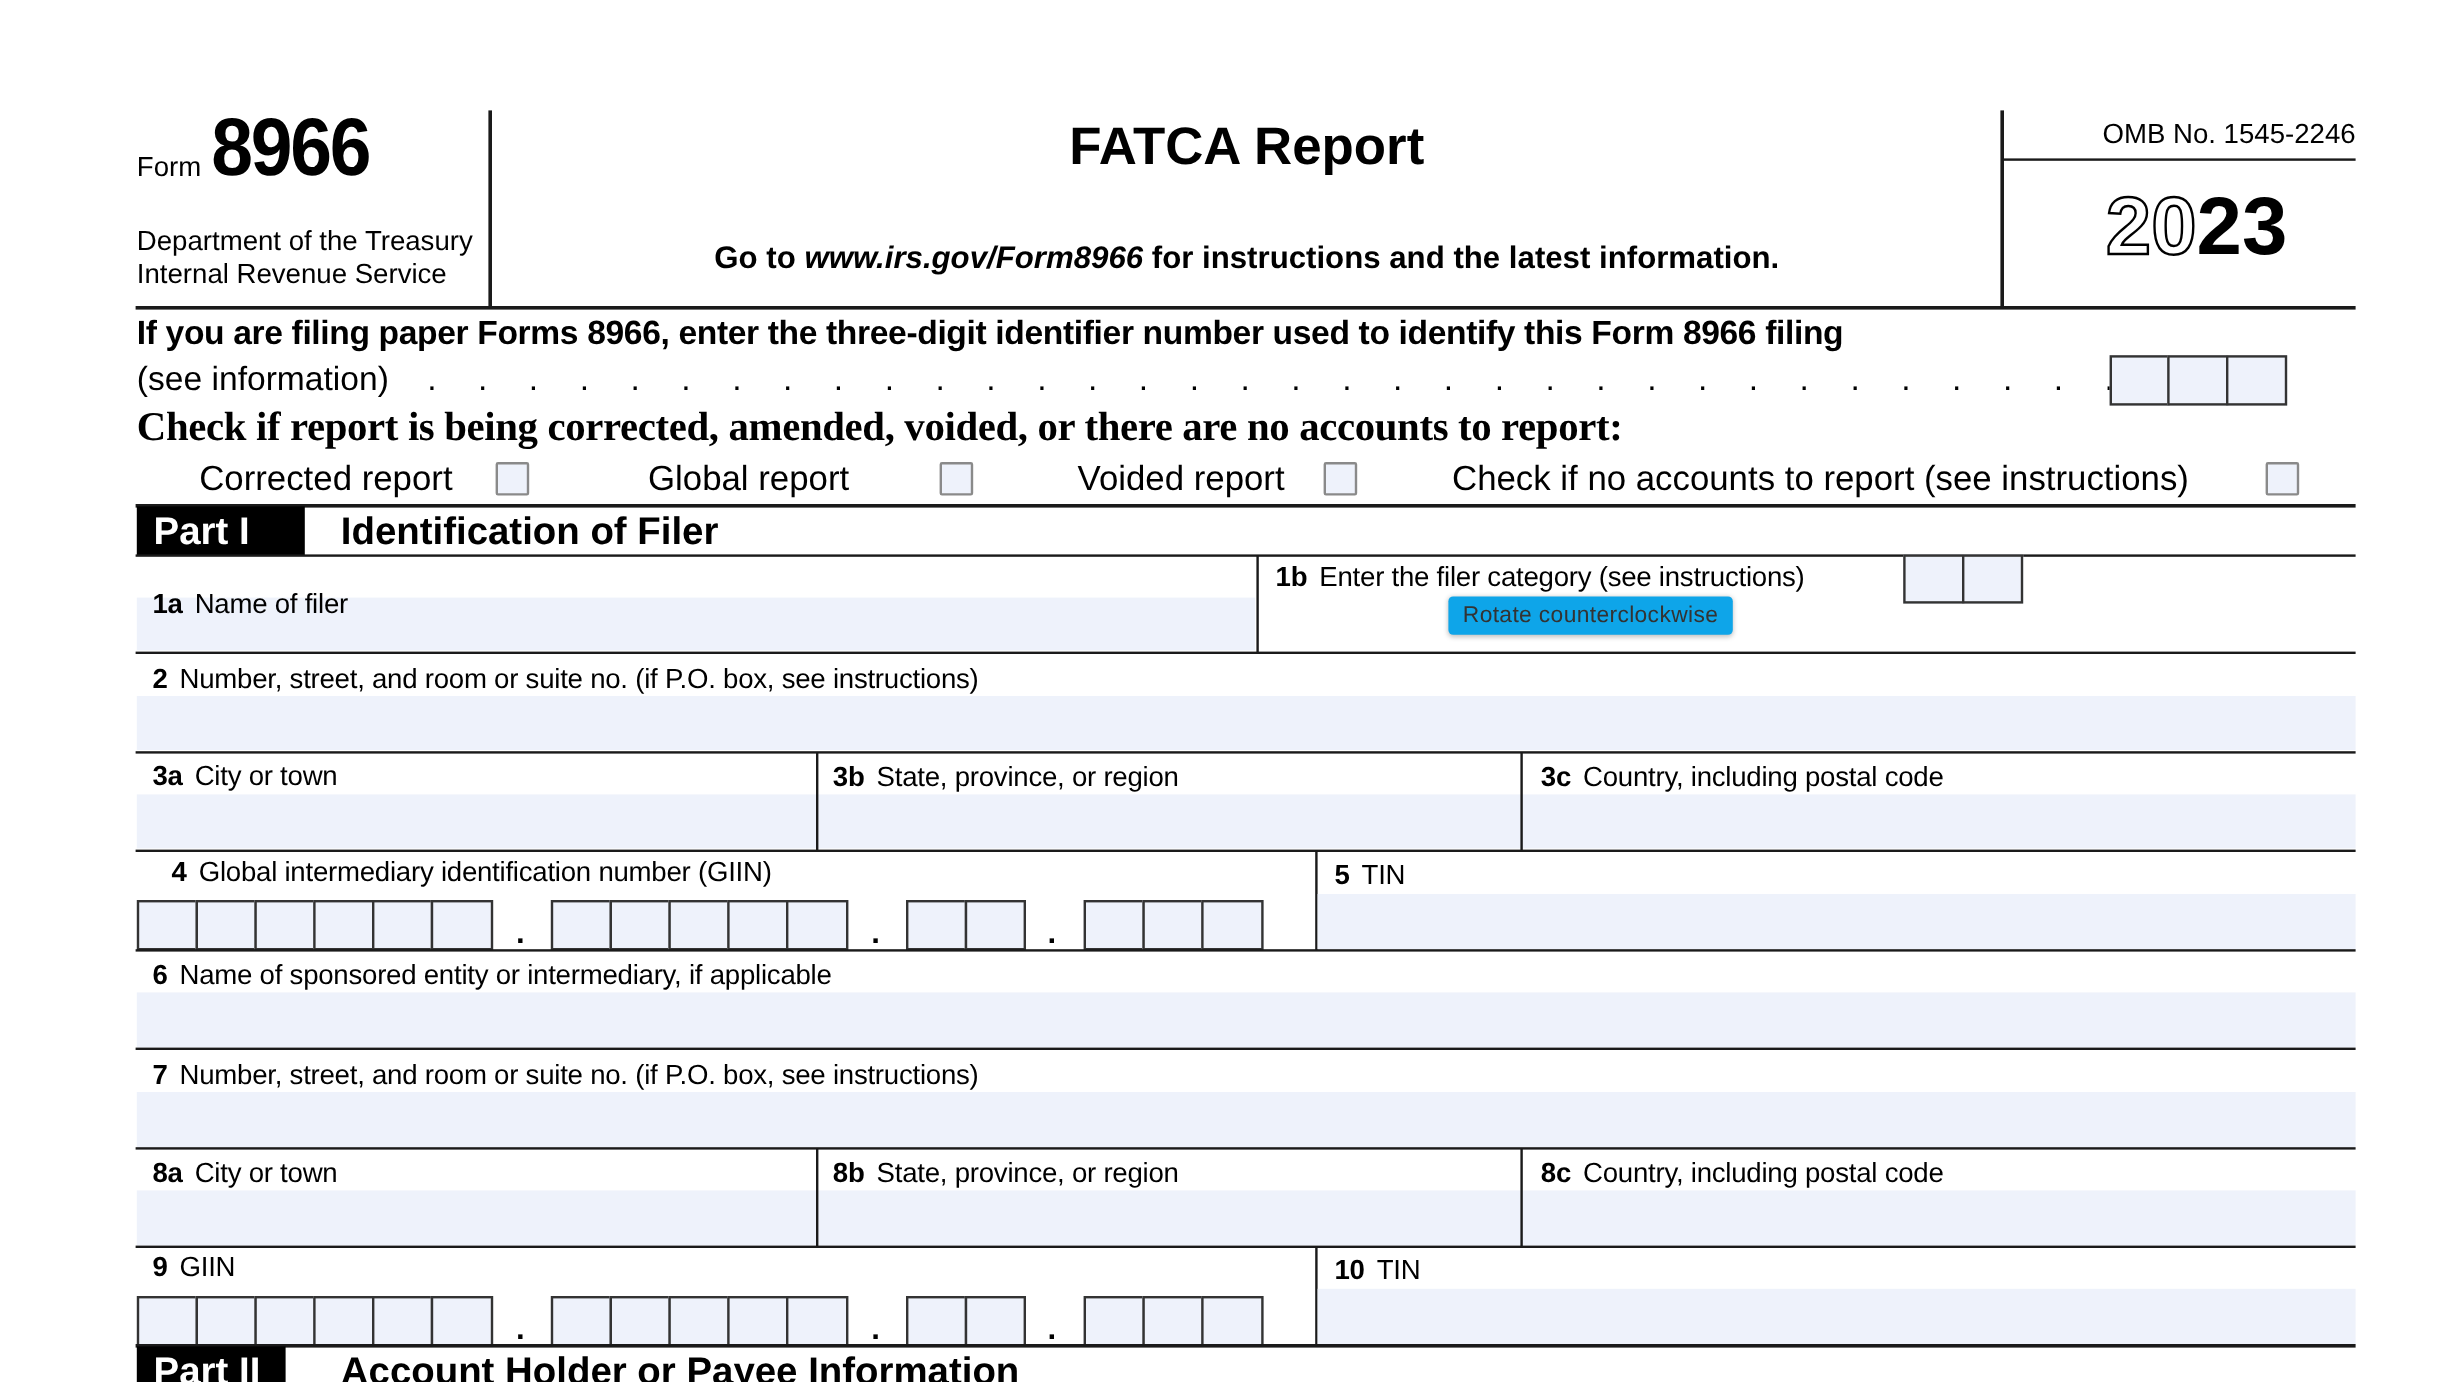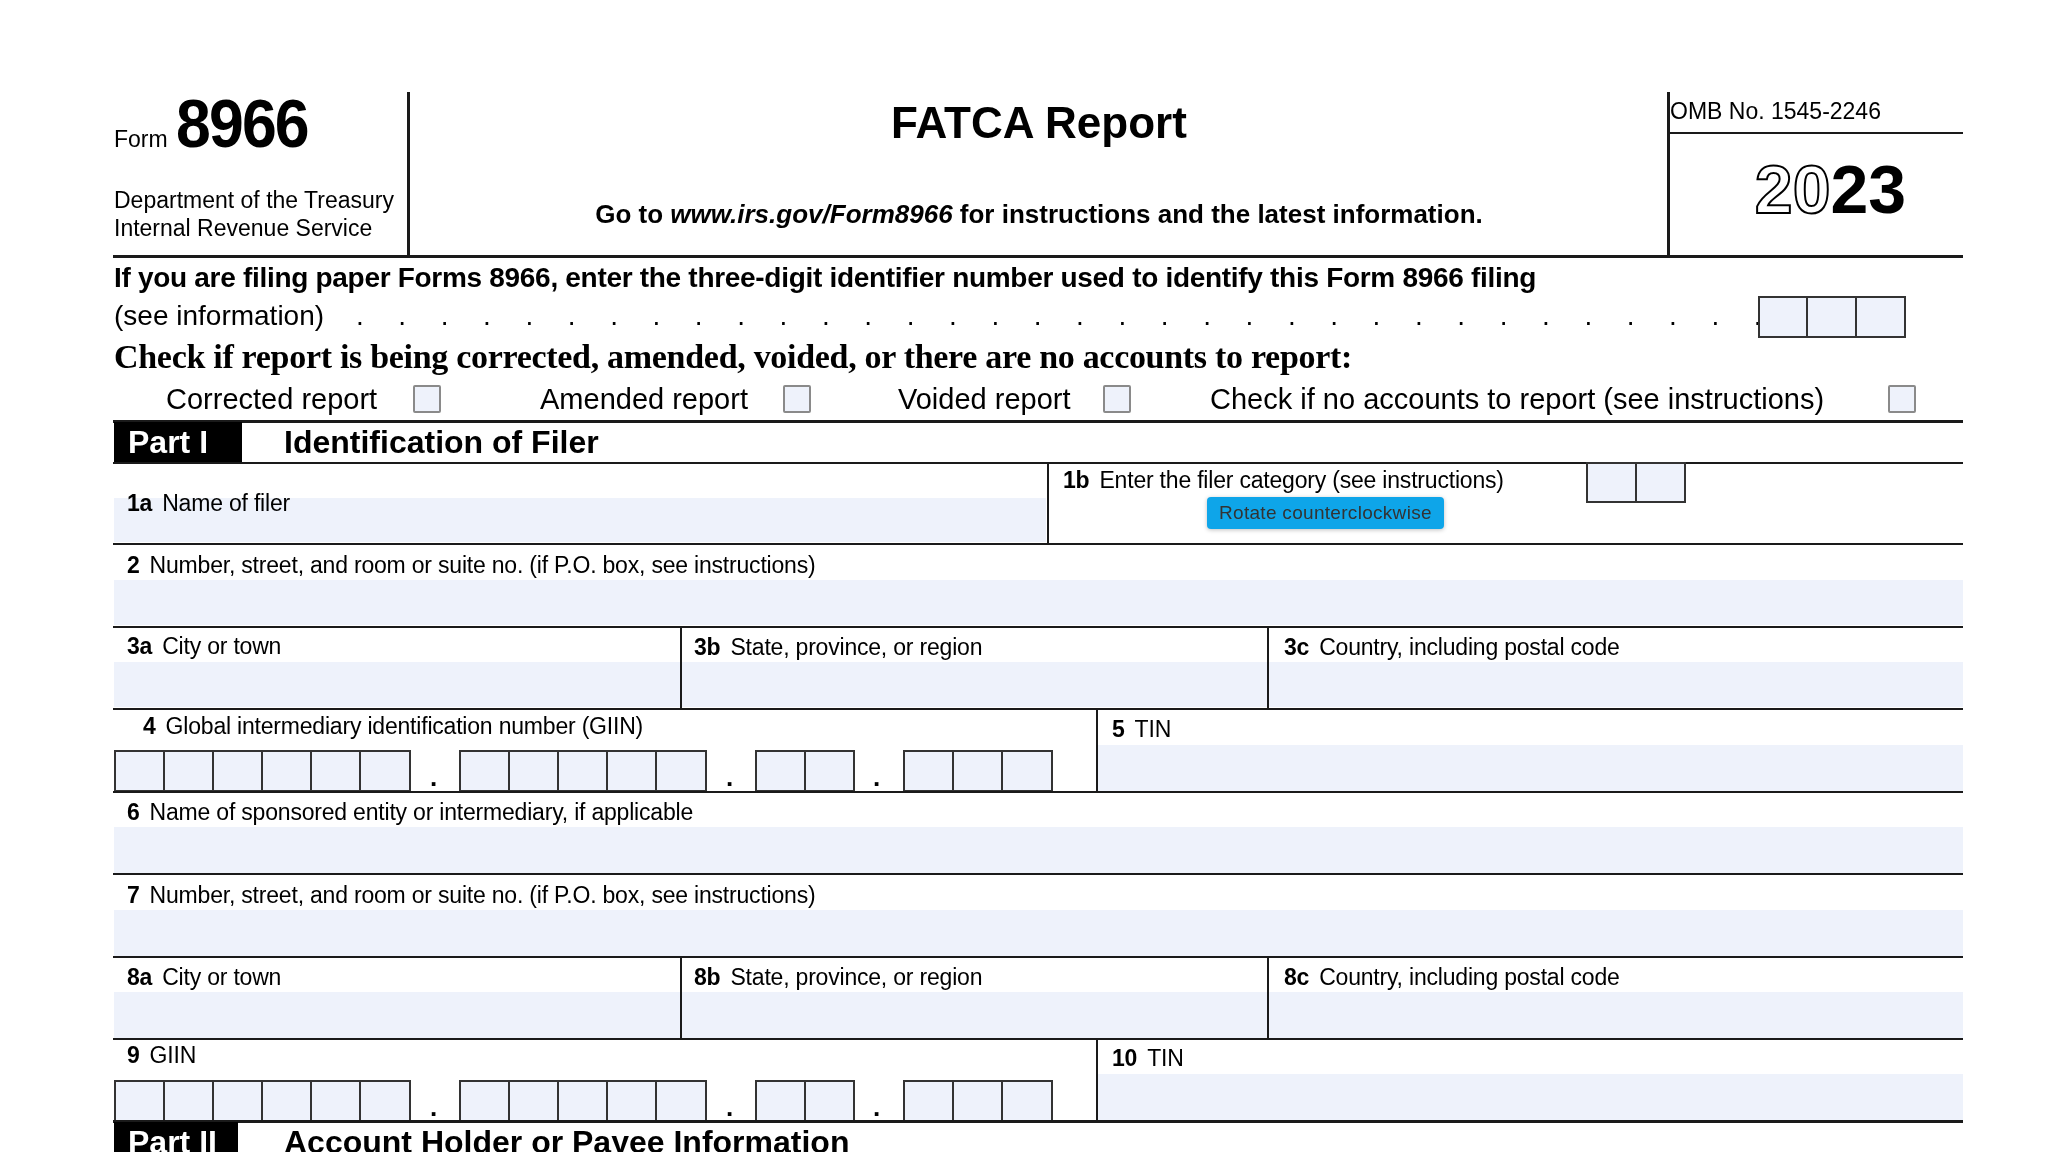--- a/index.html
+++ b/index.html
@@ -29,21 +29,21 @@
   <div class="abs" style="left:114px; top:215px; font-size:23px;">Internal Revenue Service</div>
 
   <div class="vline" style="left:407px; top:92px; width:3px; height:164px;"></div>
 
   <div class="abs" style="left:410px; width:1258px; top:98px; text-align:center; font-size:44px; font-weight:bold;">FATCA Report</div>
   <div class="abs" style="left:410px; width:1258px; top:199px; text-align:center; font-size:26px; font-weight:bold;">
     <span>Go to </span><i>www.irs.gov/Form8966</i><span> for instructions and the latest information.</span>
   </div>
 
   <div class="vline" style="left:1667px; top:92px; width:3px; height:164px;"></div>
-  <div class="abs" style="left:1670px; width:293px; top:98px; text-align:left; font-size:23px;">OMB No. 1545-2246</div>
+  <div class="abs" style="left:1670px; width:293px; top:98px; text-align:right; font-size:23px;">OMB No. 1545-2246</div>
   <div class="hline" style="left:1669px; top:132px; width:294px; height:2px;"></div>
   <div class="abs" style="left:1670px; width:293px; top:152px; text-align:center; font-size:68px; line-height:74px;padding-left:28px;">
     <span class="year-outline">20</span><b>23</b>
   </div>
 
   <div class="hline" style="left:113px; top:255px; width:1850px; height:3px;"></div>
 </div>
 
 <div>
   <div class="abs" style="left:114px; top:262px; font-size:28px; font-weight:bold; letter-spacing:-0.3px;">If you are filing paper Forms 8966, enter the three-digit identifier number used to identify this Form 8966 filing</div>
@@ -53,34 +53,34 @@
   <div class="box" style="left:1806px; top:296px; width:51px; height:42px;"></div>
   <div class="box" style="left:1855px; top:296px; width:51px; height:42px;"></div>
 </div>
 
 <div>
   <div class="abs" style="left:114px; top:338px; font-size:34px; font-weight:bold; letter-spacing:-0.3px;font-family:Liberation Serif, serif;">Check if report is being corrected, amended, voided, or there are no accounts to report:</div>
 
   <div class="abs" style="left:166px; top:383px; font-size:29px;">Corrected report</div>
   <div class="cbx" style="left:413px; top:385px;"></div>
 
-  <div class="abs" style="left:540px; top:383px; font-size:29px;">Amended report</div>
+  <div class="abs" style="left:540px; top:383px; font-size:29px;">Global report</div>
   <div class="cbx" style="left:783px; top:385px;"></div>
 
   <div class="abs" style="left:898px; top:383px; font-size:29px;">Voided report</div>
   <div class="cbx" style="left:1103px; top:385px;"></div>
 
   <div class="abs" style="left:1210px; top:383px; font-size:29px;">Check if no accounts to report (see instructions)</div>
   <div class="cbx" style="left:1888px; top:385px;"></div>
 
   <div class="hline" style="left:113px; top:420px; width:1850px; height:3px;"></div>
 </div>
 
 <div>
-  <div class="part-tag" style="left:114px; top:422px; width:128px; height:41px;">Part I</div>
+  <div class="part-tag" style="left:114px; top:422px; width:140px; height:41px;">Part I</div>
   <div class="part-title" style="left:284px; top:422px;">Identification of Filer</div>
   <div class="hline" style="left:113px; top:462px; width:1850px; height:2px;"></div>
 </div>
 
 <div>
   <div class="fill" style="left:114px; top:498px; width:932px; height:44px;"></div>
   <div class="lbl" style="left:127px; top:490px;"><b>1a</b><span>Name of filer</span></div>
   <div class="vline" style="left:1047px; top:463px; width:2px; height:81px;"></div>
   <div class="lbl" style="left:1063px; top:467px;"><b>1b</b><span>Enter the filer category (see instructions)</span></div>
   <div class="box" style="left:1586px; top:462px; width:51px; height:41px;"></div>

